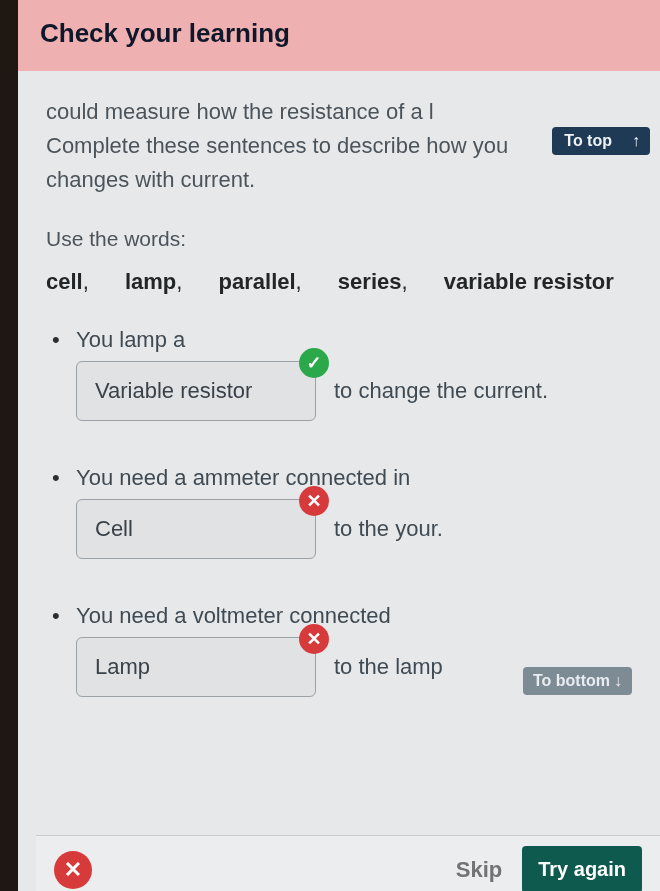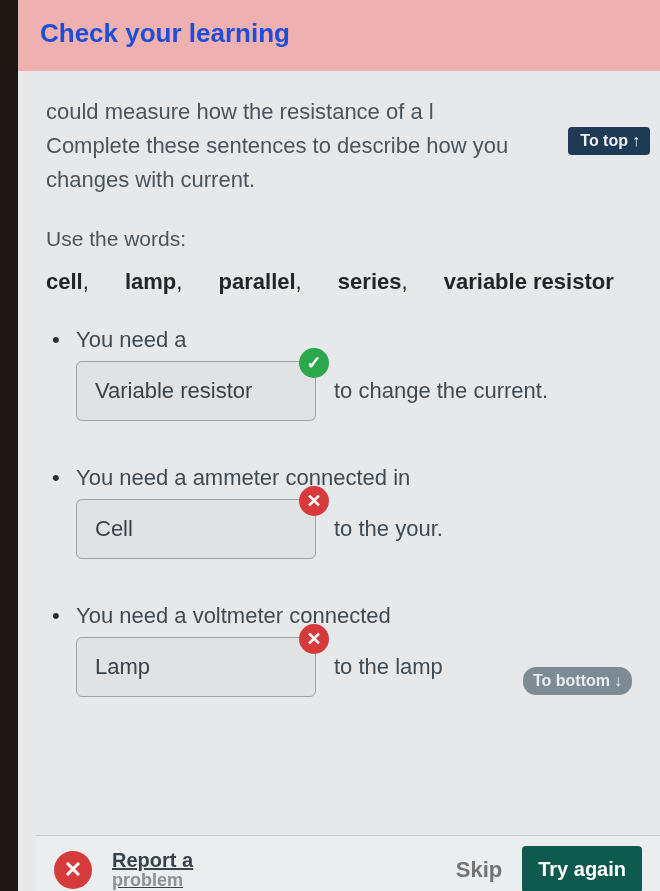--- a/index.html
+++ b/index.html
@@ -8,21 +8,21 @@
   .left-strip { width: 18px; background: #1e1712; flex-shrink: 0; }
   .screen { flex: 1; background: #e8e9eb; position: relative; display: flex; flex-direction: column; }
 
   .header-bar {
     background: #efb0b2;
     padding: 18px 22px 22px 22px;
   }
   .header-title {
     font-size: 26px;
     font-weight: 700;
-    color: #1d4ed8;
+    color: #0f172a;
   }
 
   .main-area {
     padding: 24px 28px 0 28px;
     background: #e7e8ea;
     flex: 1;
     position: relative;
     color: #3f4a52;
   }
   .intro-line { font-size: 22px; line-height: 1.55; color: #4b545b; }
@@ -33,32 +33,32 @@
     right: -18px;
     top: 32px;
     background: #1f3a55;
     color: #eef2f5;
     font-size: 16px;
     padding: 5px 10px 5px 12px;
     border-radius: 4px;
     font-weight: 600;
     display: inline-flex;
     align-items: center;
-    gap: 4px;
+    gap: 20px;
     border: none;
   }
   .to-bottom-btn {
     position: absolute;
     right: 0;
     bottom: 2px;
     background: #7d8b95;
     color: #e8edf0;
     font-size: 16px;
     padding: 5px 10px;
-    border-radius: 13px;
+    border-radius: 4px;
     font-weight: 600;
     display: inline-flex;
     align-items: center;
     gap: 4px;
     border: none;
   }
 
   .use-words-label { font-size: 21px; color: #4b545b; margin-top: 30px; }
   .word-list { font-size: 22px; color: #232628; margin-top: 12px; line-height: 1.7; }
   .word-list .w { font-weight: 700; margin-right: 30px; display: inline-block; }
@@ -185,21 +185,21 @@
       <span class="w"><span>cell</span><span class="comma">,</span></span>
       <span class="w"><span>lamp</span><span class="comma">,</span></span>
       <span class="w"><span>parallel</span><span class="comma">,</span></span>
       <span class="w"><span>series</span><span class="comma">,</span></span>
       <span class="w last">variable resistor</span>
     </div>
 
     <ul class="questions">
 
       <li>
-        <div class="q-lead">You need a</div>
+        <div class="q-lead">You lamp a</div>
         <div class="answer-row">
           <button class="answer-box">
             <span>Variable resistor</span>
             <span class="status-icon status-correct">✓</span>
           </button>
           <span class="trail-text">to change the current.</span>
         </div>
       </li>
 
       <li>
@@ -229,21 +229,17 @@
       </li>
 
     </ul>
 
   </div>
 
   <div class="footer-bar">
     <button class="footer-close">
       <span>✕</span>
     </button>
-    <button class="report-link">
-      <span>Report a</span>
-      <span class="report-sub">problem</span>
-    </button>
     <button class="skip-btn">Skip</button>
     <button class="try-again-btn">Try again</button>
   </div>
 
 </div>
 
 </body></html>

